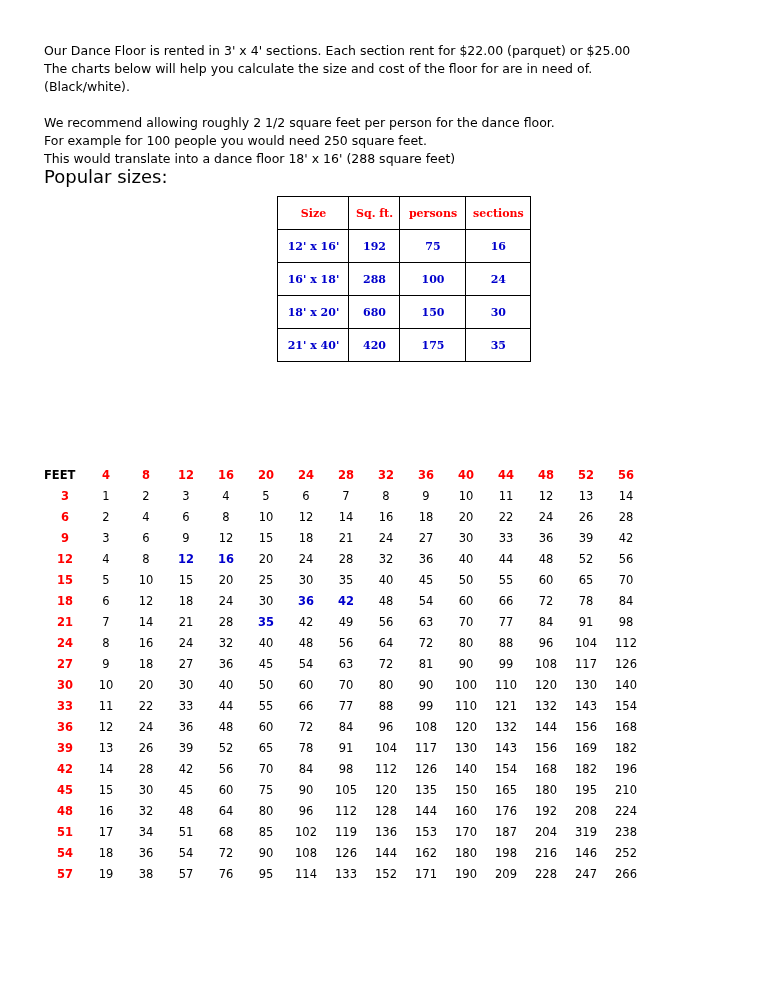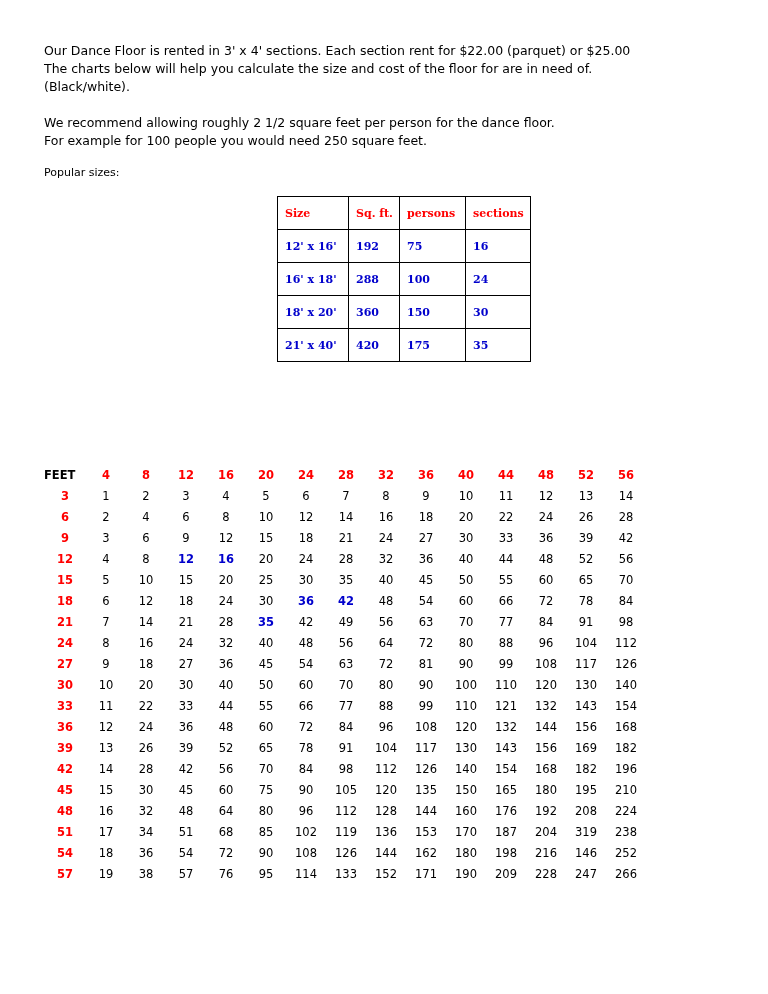--- a/index.html
+++ b/index.html
@@ -34,37 +34,37 @@
   .intro p {
     margin: 0;
   }
   .intro .gap {
     height: 18px;
   }
   .popular-label {
     position: absolute;
     left: 44px;
     top: 166px;
-    font-size: 11px;
+    font-size: 18px;
   }
 
   
   table.popular {
     position: absolute;
     left: 277px;
     top: 196px;
     border-collapse: collapse;
     font-size: 11px;
     font-family: "DejaVu Serif", serif;
     font-weight: bold;
   }
   table.popular td, table.popular th {
     border: 1px solid #000000;
     padding: 6px 6px 6px 7px;
-    text-align: left;
+    text-align: center;
     vertical-align: middle;
     height: 20px;
   }
   table.popular th {
     color: #ff0000;
     font-weight: bold;
   }
   table.popular td {
     color: #0000cc;
   }
@@ -130,20 +130,21 @@
 
 <div class="page">
 
   <div class="intro">
     <p>Our Dance Floor is rented in 3' x 4' sections.   Each section rent for $22.00 (parquet) or $25.00</p>
     <p>The charts below will help you calculate the size and cost of the floor for are in need of.</p>
     <p>(Black/white).</p>
     <div class="gap"></div>
     <p>We recommend allowing roughly 2 1/2 square feet per person for the dance floor.</p>
     <p>For example for 100 people you would need 250 square feet.</p>
+    <p>This would translate into a dance floor 18' x 16'  (288 square feet)</p>
   </div>
 
   <div class="popular-label">Popular sizes:</div>
 
   <table class="popular">
     <thead>
       <tr>
         <th class="c-size">Size</th>
         <th class="c-sqft">Sq. ft.</th>
         <th class="c-pers">persons</th>
@@ -158,21 +159,21 @@
           <td class="c-sect">16</td>
         </tr>
         <tr>
           <td class="c-size">16' x 18'</td>
           <td class="c-sqft">288</td>
           <td class="c-pers">100</td>
           <td class="c-sect">24</td>
         </tr>
         <tr>
           <td class="c-size">18' x 20'</td>
-          <td class="c-sqft">360</td>
+          <td class="c-sqft">680</td>
           <td class="c-pers">150</td>
           <td class="c-sect">30</td>
         </tr>
         <tr>
           <td class="c-size">21' x 40'</td>
           <td class="c-sqft">420</td>
           <td class="c-pers">175</td>
           <td class="c-sect">35</td>
         </tr>
       </tbody>

